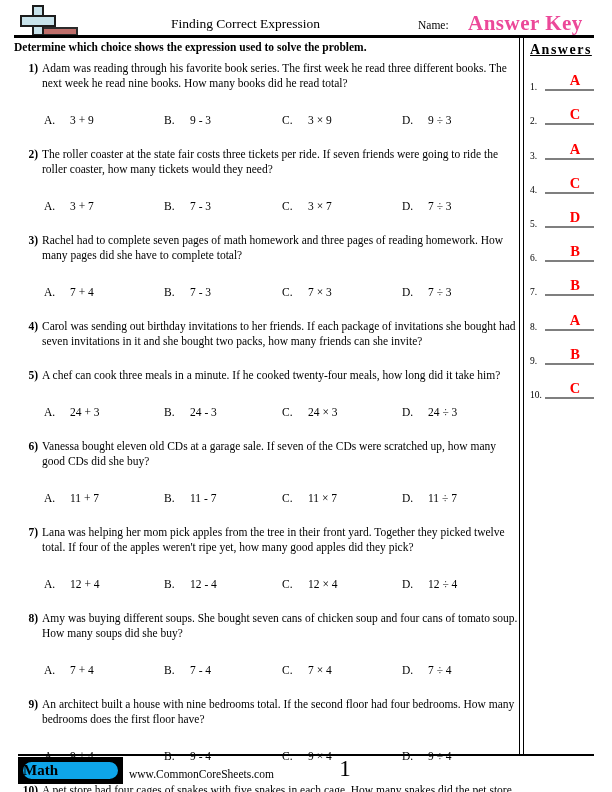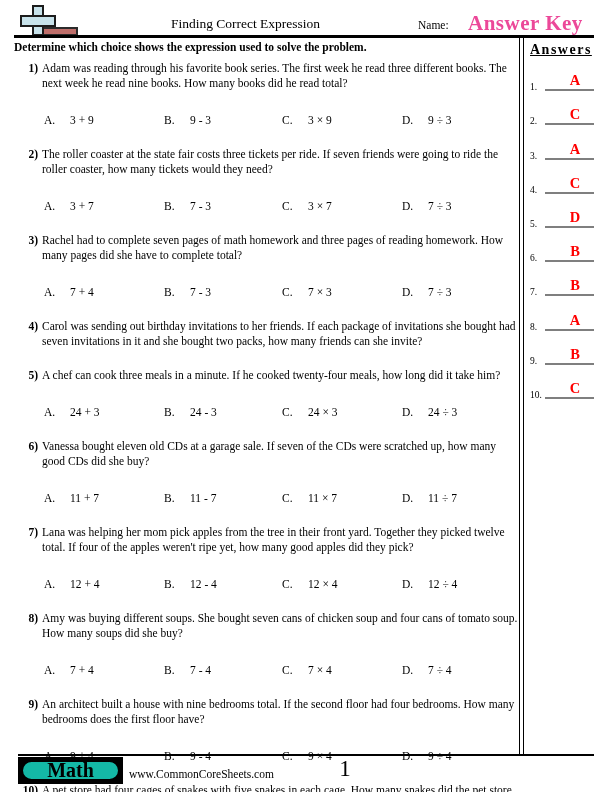--- a/index.html
+++ b/index.html
@@ -45,23 +45,23 @@
   .qnum { position: absolute; left: 0; top: 0; width: 24px; text-align: right; font-weight: bold; }
   .qtext { display: block; width: 478px; }
   .choices { position: relative; height: 15px; margin-top: 22px; }
   .choice { position: absolute; top: 0; white-space: nowrap; }
   .choice.c0 { left: 2px; } .choice.c1 { left: 122px; } .choice.c2 { left: 240px; } .choice.c3 { left: 360px; }
   .clabel { display: inline-block; width: 26px; }
 
   
   .fline { position: absolute; left: 18px; top: 754px; width: 590px; height: 2px; background: #000; }
   .math-badge { position: absolute; left: 18px; top: 757px; width: 105px; height: 27px; background: #000; }
-  .math-pill { position: absolute; left: 3px; top: 3px; right: 3px; bottom: 3px; background: #14b8a6;
-    border: 2px solid #000; border-radius: 11px; text-align: center; font-weight: bold;
-    font-size: 20px; line-height: 17px; }
+  .math-pill { position: absolute; left: 3px; top: 3px; right: 3px; bottom: 3px; background: #0ea5e9;
+    border: 2px solid #000; border-radius: 11px; font-weight: bold;
+    font-size: 15px; line-height: 17px; }
   .website { position: absolute; left: 129px; top: 768px; font-size: 11.5px; }
   .page-num { position: absolute; left: 330px; top: 756px; width: 30px; text-align: center; font-size: 23px; }
   .score { position: absolute; right: 3px; top: 797px; display: flex; height: 17px; }
   .score-label { font-size: 9.5px; line-height: 17px; margin-right: 6px; }
   .score-cell { width: 18px; border: 1px solid #000; margin-left: -1px; text-align: center;
     font-size: 9.5px; line-height: 15px; background: #ec4899; }
   .score-cell.hl { background: #5eead4; }
   .score-cell.hl-dark { background: #0f766e; border-radius: 7px; }
 </style>
 </head>

